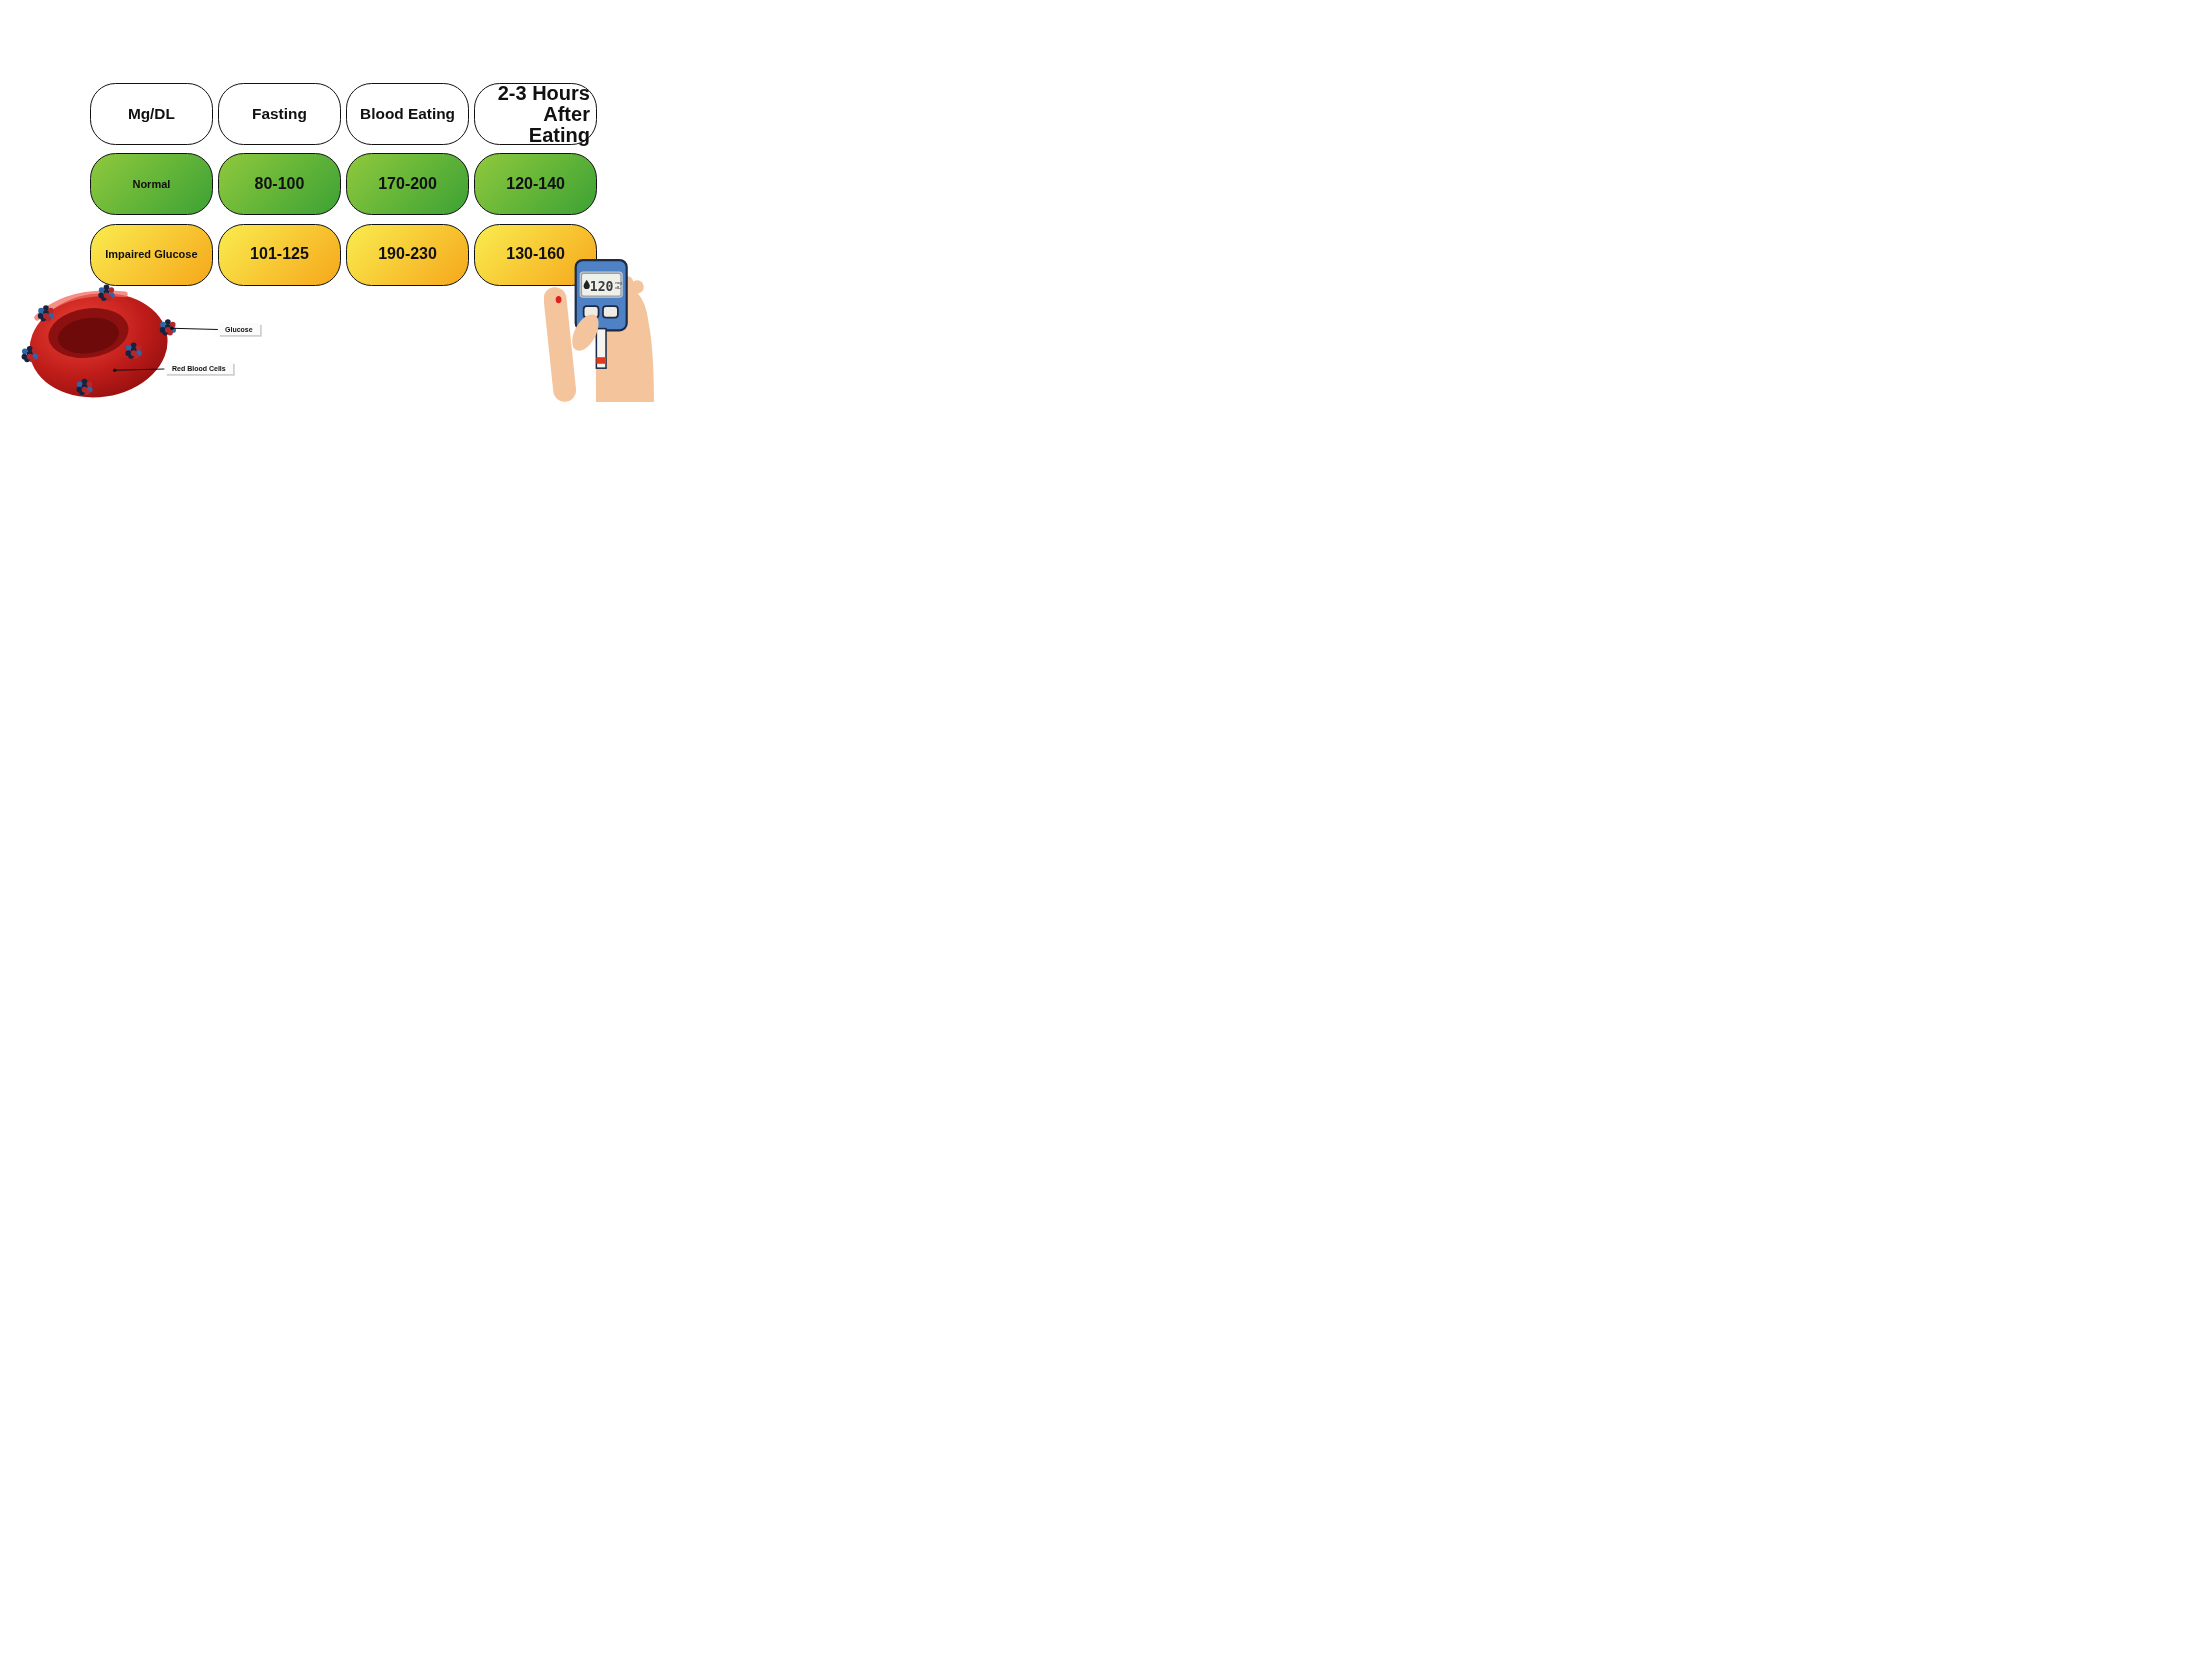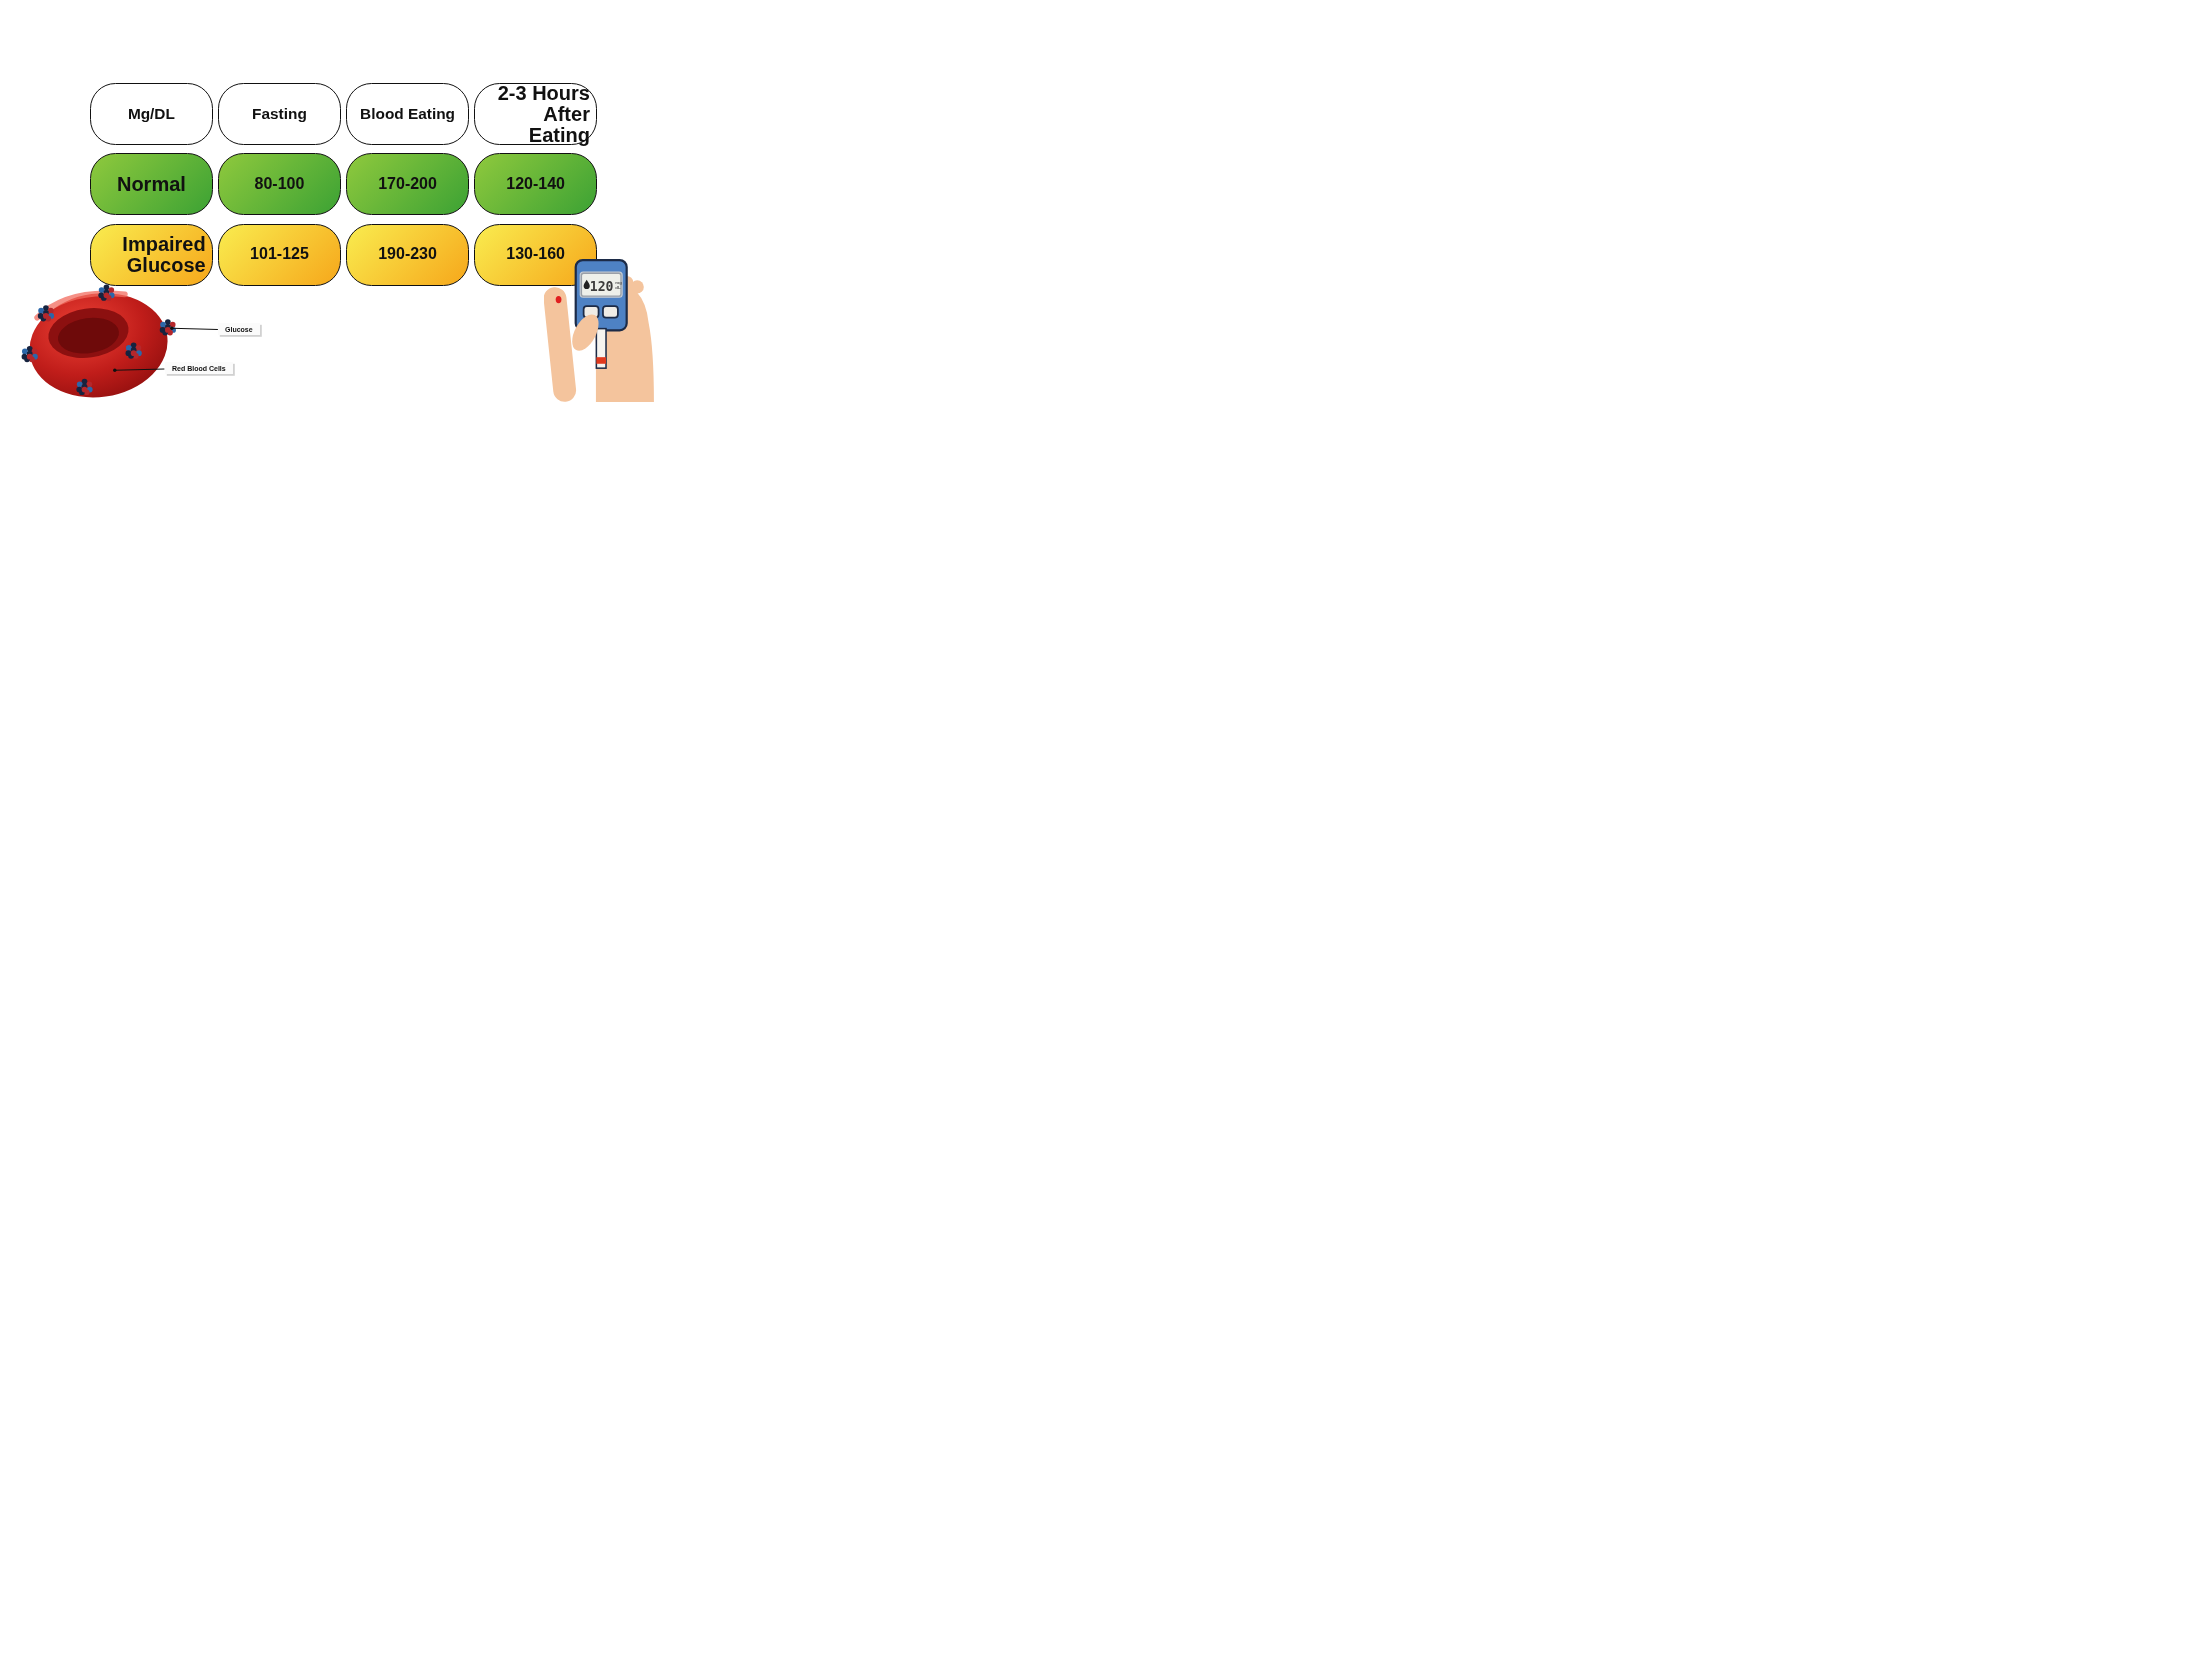--- a/index.html
+++ b/index.html
@@ -19,21 +19,21 @@
   
   .grid { position:absolute; left:90px; top:83px; width:507px; }
   .grid-row { display:flex; gap:5.3px; margin-bottom:8.3px; }
   .cell {
     flex:1; height:62px; border:1.8px solid #111; border-radius:25.5px;
     display:flex; align-items:center; justify-content:center;
     text-align:right; line-height:1.05; padding:0 6.1px; box-sizing:border-box;
   }
   .hdr { background:#fff; font-weight:bold; font-size:15.4px; }
   .hdr-wrap { font-size:20px; }
-  .lbl { font-weight:bold; font-size:20px; }
+  .lbl { font-weight:bold; font-size:11px; }
   .val { font-weight:bold; font-size:16px; }
   .row-normal .cell   { background:linear-gradient(135deg, var(--normal-start,#8fc93d), var(--normal-end,#3ca234)); }
   .row-impaired .cell { background:linear-gradient(135deg, var(--impaired-start,#f9ec4f), var(--impaired-end,#f6a71b)); }
   .row-diabetic .cell { background:linear-gradient(135deg, var(--diabetic-start,#f4a01e), var(--diabetic-end,#e0701c)); }
 
   
   .callout {
     position:absolute; background:#fbfbfb; color:#111;
     box-shadow:1.8px 1.8px 0 rgba(0,0,0,0.18);
     padding:2.6px 7px; font-size:7px; font-weight:bold; white-space:nowrap;

